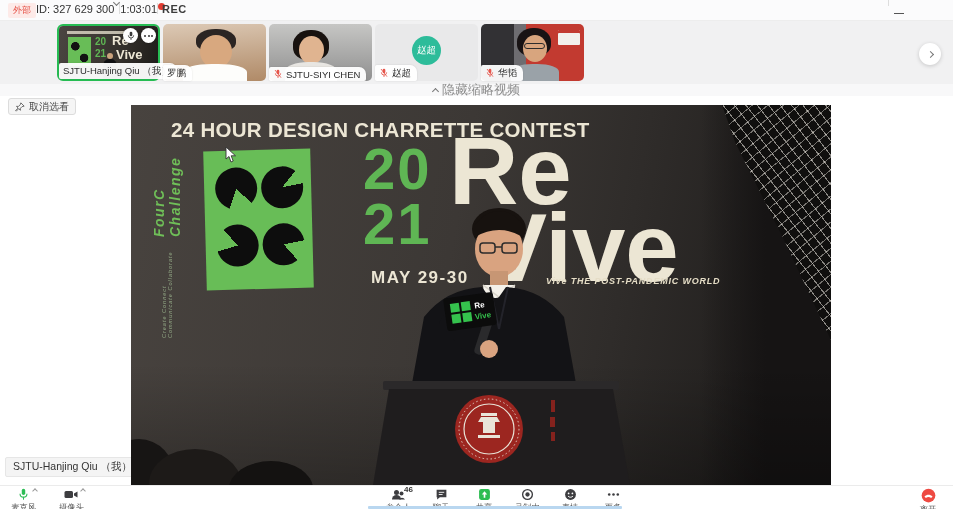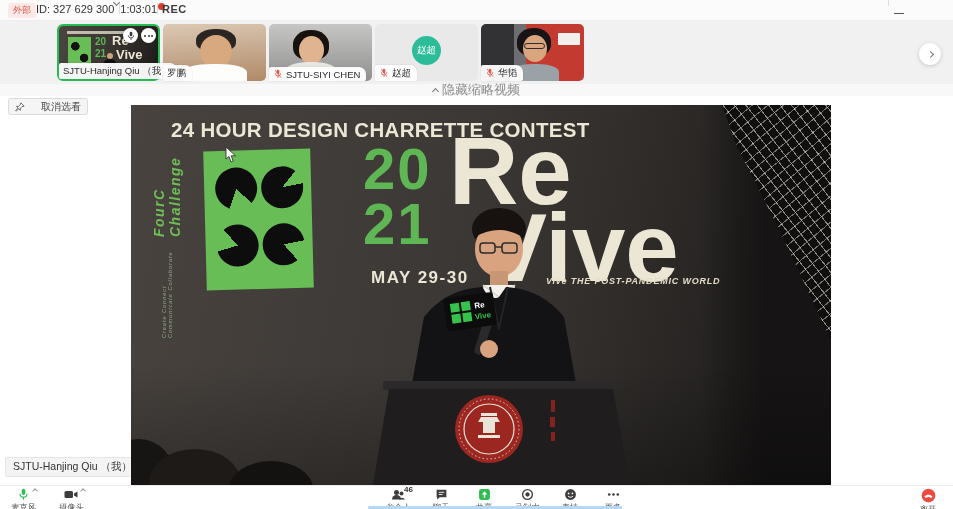--- a/index.html
+++ b/index.html
@@ -117,21 +117,21 @@
     border:none; background:#fff; box-shadow:0 1px 4px rgba(0,0,0,.18);
     display:flex; align-items:center; justify-content:center; cursor:pointer; }
 
   
   .hidebar { position:absolute; top:84px; left:0; right:0; height:12px; background:#f8f8f9;
     display:flex; align-items:center; justify-content:center; gap:4px;
     font-size:13px; color:#8b8b8b; cursor:pointer; }
 
   
   .stage { position:absolute; top:96px; left:0; right:0; height:389px; background:#fff; }
-  .unpin { position:absolute; left:8px; top:2px; height:17px; display:flex; align-items:center; gap:16px;
+  .unpin { position:absolute; left:8px; top:2px; height:17px; display:flex; align-items:center; gap:4px;
     background:#f5f5f5; border:1px solid #dcdcdc; border-radius:3px; padding:0 6px;
     font-size:10px; color:#4a4a4a; cursor:pointer; }
   .stage-name { position:absolute; left:5px; bottom:8px; background:rgba(244,244,244,.97);
     border:1px solid #e6e6e6; border-radius:2px; padding:2px 7px; font-size:10.5px; color:#333; }
 
   .video { position:absolute; left:131px; top:9px; width:700px; height:380px; overflow:hidden;
     background:linear-gradient(100deg,#48433f 0%,#3c3835 45%,#2f2c2a 68%,#1a1817 100%); }
   .video::after { content:""; position:absolute; inset:0;
     background:linear-gradient(180deg,transparent 68%,rgba(0,0,0,.28)); pointer-events:none; }
   .dark-right { position:absolute; right:0; top:0; width:130px; height:100%;

